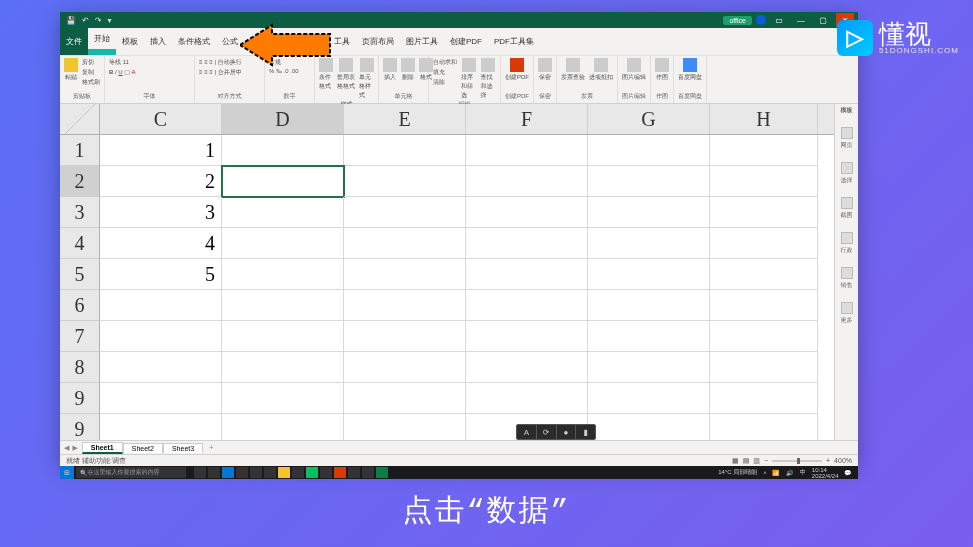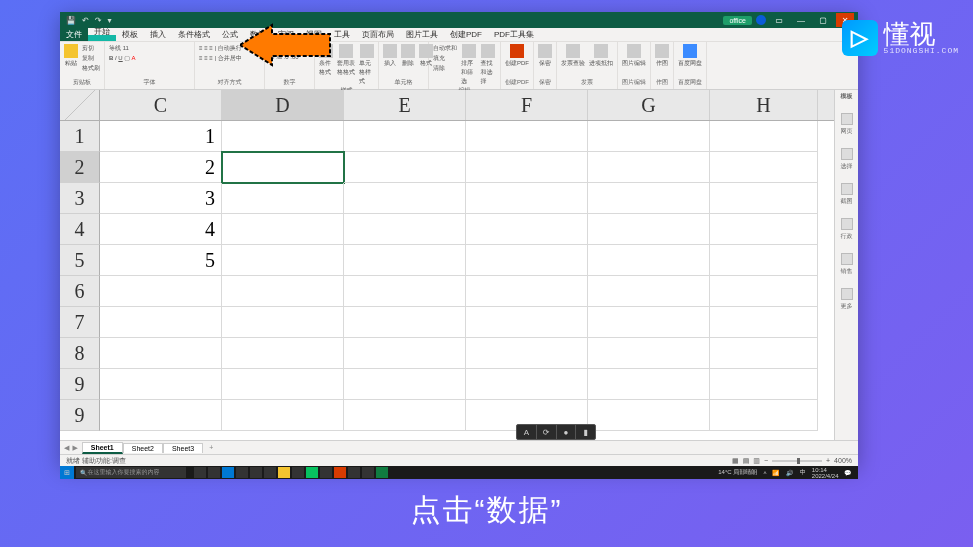--- a/index.html
+++ b/index.html
@@ -10,21 +10,21 @@
 .titlebar-left span { opacity: 0.8; }
 .titlebar-center { position: absolute; left: 50%; transform: translateX(-50%); display: flex; align-items: center; gap: 4px; }
 .titlebar-center .file { color: #fff; }
 .titlebar-center .app { color: #a8d4c4; }
 .search-box { margin-left: 30px; width: 100px; height: 11px; background: #116a4e; border-radius: 2px; display: flex; align-items: center; padding: 0 4px; color: #7fb8a4; font-size: 7px; }
 .titlebar-right { margin-left: auto; display: flex; align-items: center; gap: 4px; padding-right: 4px; }
 .office-badge { background: #1e9e6a; padding: 1px 6px; border-radius: 2px; font-size: 7px; }
 .user-circle { width: 10px; height: 10px; border-radius: 50%; background: #0a5cd8; }
 .win-btn { width: 18px; height: 14px; display: flex; align-items: center; justify-content: center; font-size: 8px; cursor: pointer; }
 .win-btn.close { background: #d83b01; }
-.tabs { height: 14px; background: #f3f2f1; display: flex; font-size: 8px; color: #323130; border-bottom: 1px solid #e1dfdd; }
+.tabs { height: 28px; background: #f3f2f1; display: flex; font-size: 8px; color: #323130; border-bottom: 1px solid #e1dfdd; }
 .tab { padding: 0 6px; display: flex; align-items: center; cursor: pointer; }
 .tab.file { background: #0d5c44; color: #fff; }
 .tab.active { border-bottom: 6px solid #14b8a6; }
 .ribbon { height: 48px; background: #f3f2f1; display: flex; border-bottom: 1px solid #d0d0d0; font-size: 6px; color: #555; }
 .rgroup { border-right: 1px solid #e1dfdd; padding: 2px 4px; display: flex; flex-direction: column; justify-content: space-between; }
 .rgroup-content { display: flex; gap: 4px; align-items: flex-start; flex: 1; }
 .rgroup-label { text-align: center; font-size: 6px; color: #666; }
 .big-btn { display: flex; flex-direction: column; align-items: center; gap: 1px; cursor: pointer; }
 .big-btn .ico { width: 14px; height: 14px; background: #ccc; }
 .small-stack { display: flex; flex-direction: column; gap: 1px; }
@@ -55,31 +55,31 @@
 .sheet-add { padding: 0 6px; color: #888; cursor: pointer; }
 .statusbar { height: 12px; background: #f3f2f1; display: flex; align-items: center; font-size: 7px; color: #555; padding: 0 6px; justify-content: space-between; border-top: 1px solid #d0d0d0; }
 .zoom-group { display: flex; align-items: center; gap: 4px; }
 .zoom-slider { width: 50px; height: 2px; background: #ccc; position: relative; }
 .zoom-slider::after { content: ""; position: absolute; left: 50%; top: -2px; width: 3px; height: 6px; background: #666; }
 .arrow-overlay { position: absolute; left: 240px; top: 20px; z-index: 20; pointer-events: none; }
 .arrow-svg { width: 94px; height: 50px; }
 .watermark { position: absolute; right: 14px; top: 20px; display: flex; align-items: center; gap: 6px; color: #fff; font-size: 26px; z-index: 30; }
 .wm-logo { width: 36px; height: 36px; background: linear-gradient(135deg, #0099ff, #00ccff); border-radius: 6px; display: flex; align-items: center; justify-content: center; color: #fff; font-weight: bold; font-size: 22px; }
 .wm-text { display: flex; flex-direction: column; line-height: 1; }
-.wm-url { font-size: 8px; opacity: 0.8; letter-spacing: 1px; font-family: Liberation Mono, monospace; }
+.wm-url { font-size: 8px; opacity: 0.8; letter-spacing: 1px; }
 .taskbar { position: absolute; left: 60px; bottom: 68px; width: 798px; height: 13px; background: #1a1a1a; display: flex; align-items: center; font-size: 7px; color: #ccc; }
 .tb-start { width: 14px; height: 13px; background: #0078d4; display: flex; align-items: center; justify-content: center; }
 .tb-search { width: 110px; height: 11px; background: #333; margin-left: 2px; padding: 0 4px; display: flex; align-items: center; color: #999; font-size: 6px; }
 .tb-icons { display: flex; gap: 2px; margin-left: 8px; }
 .tb-icon { width: 12px; height: 11px; background: #333; }
 .tb-right { margin-left: auto; display: flex; align-items: center; gap: 6px; padding-right: 6px; font-size: 6px; }
 .floating-toolbar { position: absolute; left: 516px; top: 424px; width: 80px; height: 16px; background: #2b2b2b; border: 1px solid #555; border-radius: 2px; display: flex; z-index: 15; }
 .ft-btn { flex: 1; display: flex; align-items: center; justify-content: center; font-size: 8px; color: #ccc; border-right: 1px solid #555; cursor: pointer; }
 .ft-btn:last-child { border-right: none; }
-.caption { position: absolute; bottom: 16px; left: 0; width: 100%; text-align: center; color: #fff; font-size: 30px; letter-spacing: 2px; }
+.caption { position: absolute; bottom: 16px; left: 0; width: 100%; text-align: center; color: #fff; font-size: 30px; letter-spacing: 2px; font-family: Liberation Mono, monospace; }
 </style>
 </head>
 <body>
 
 <div class="app-window">
 
   <div class="titlebar">
     <div class="titlebar-left">
       <span>💾</span>
       <span>↶</span>

